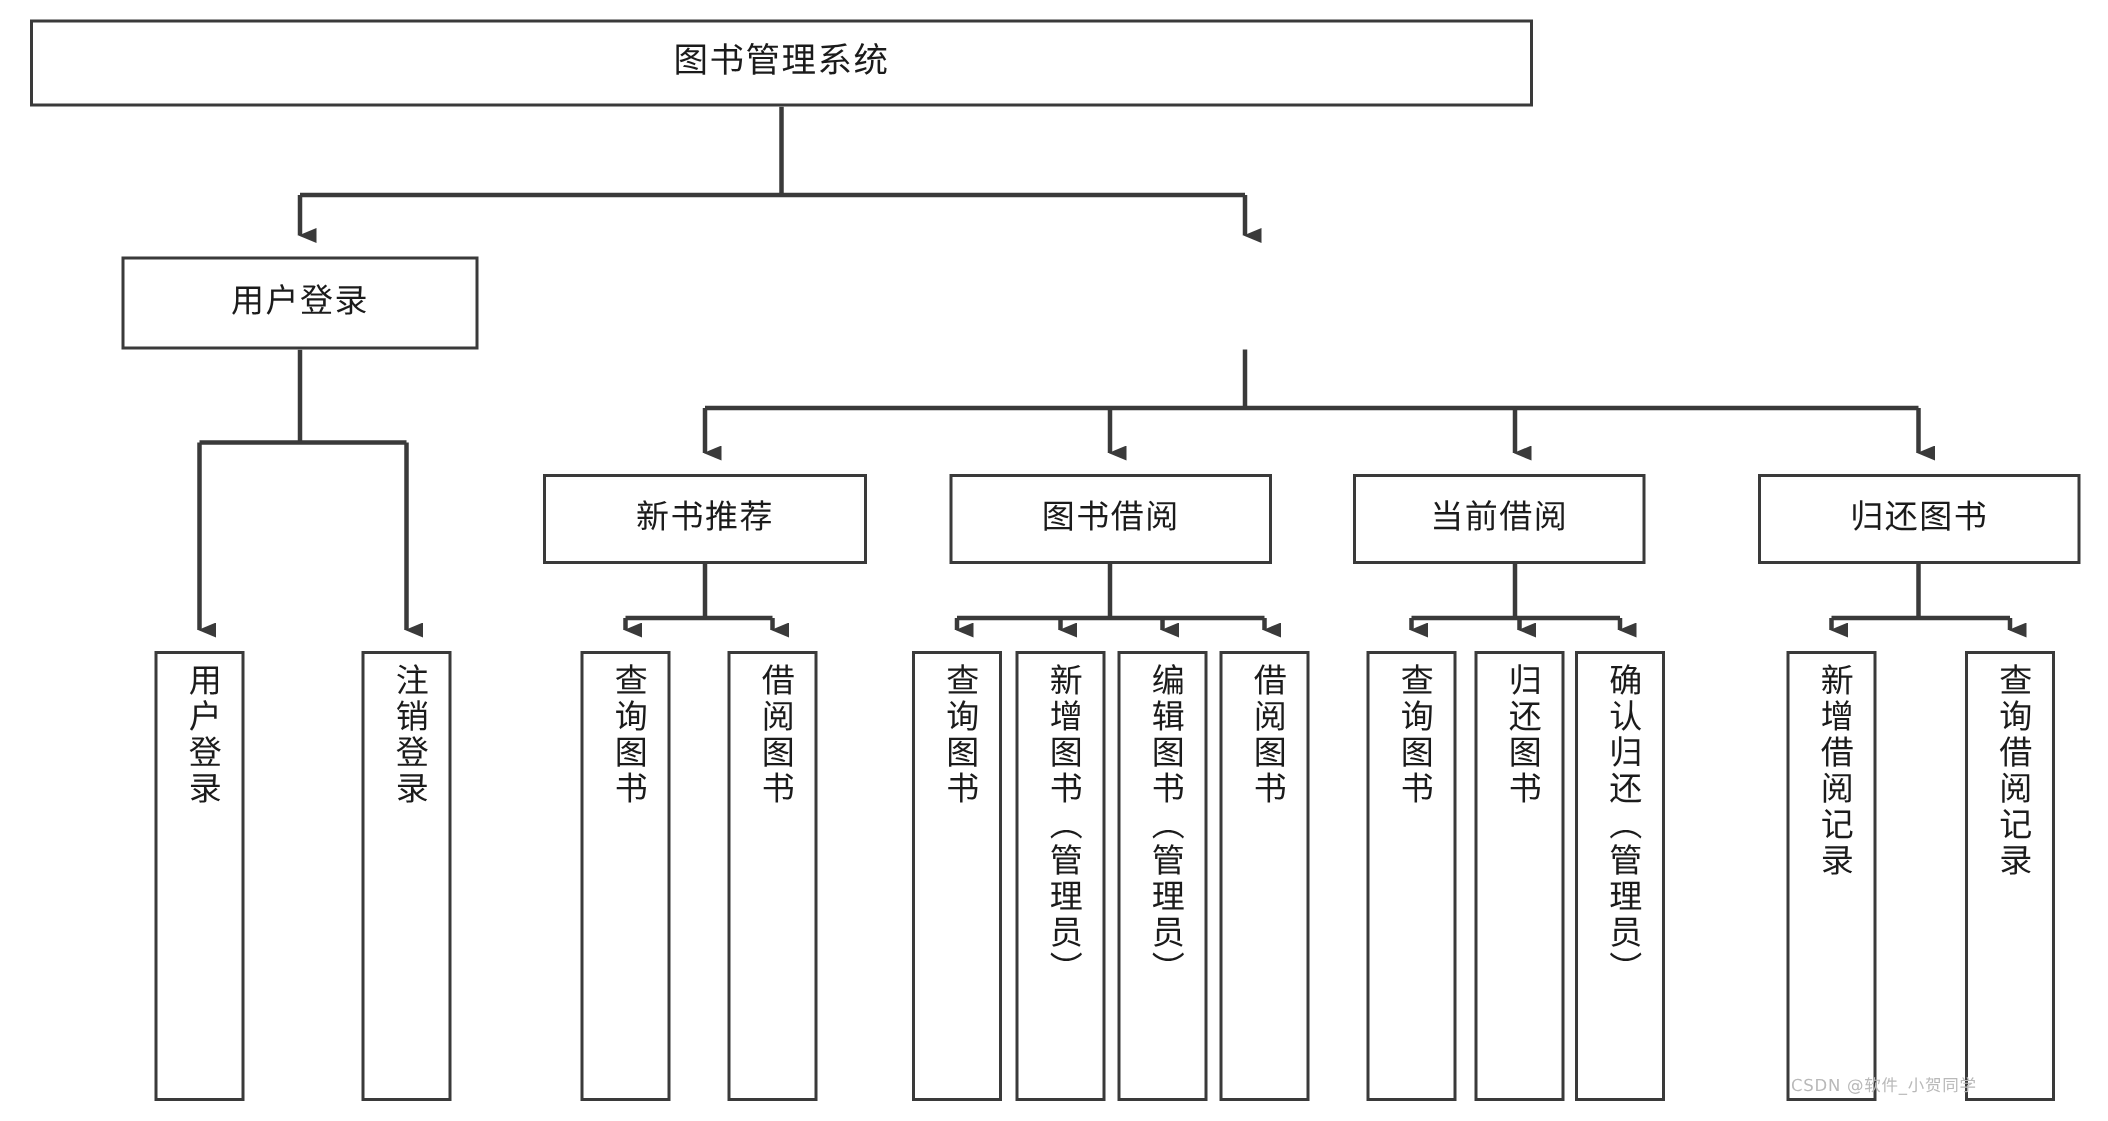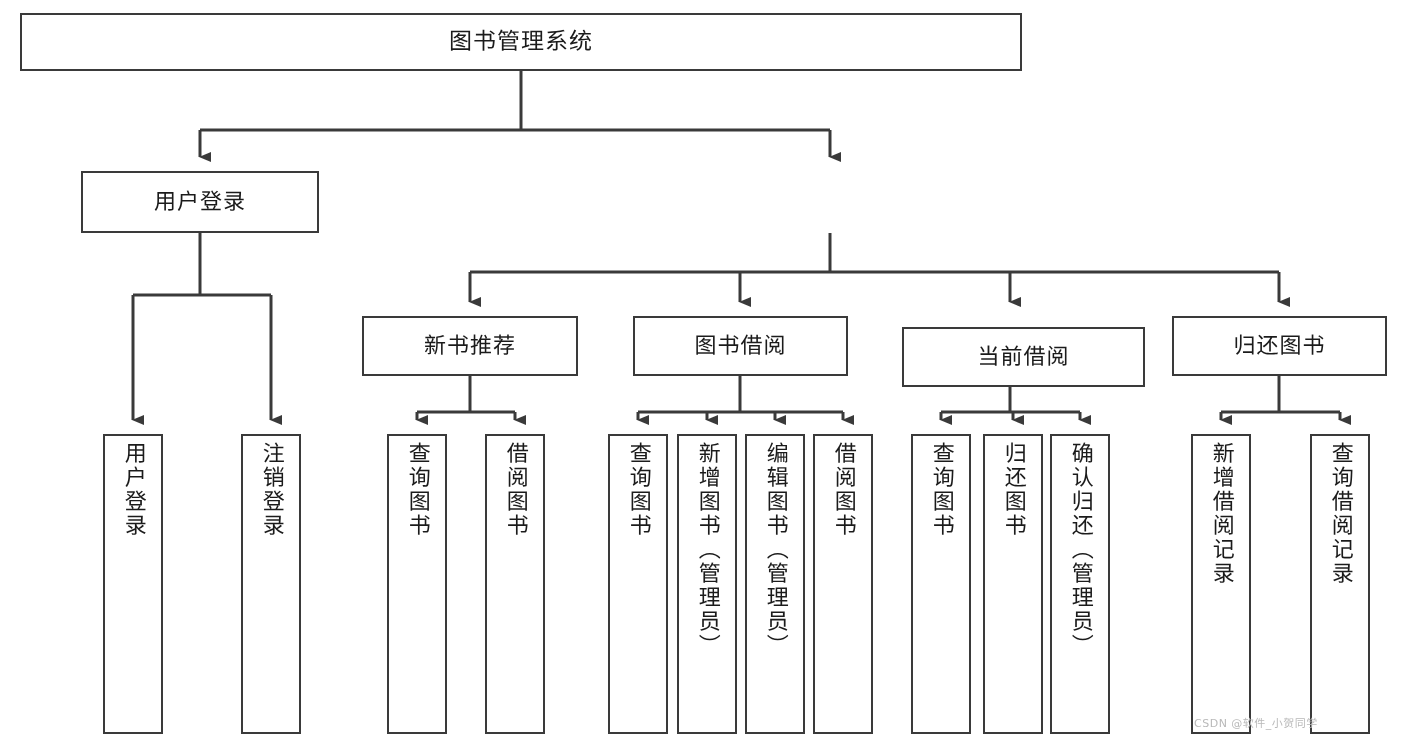--- a/index.html
+++ b/index.html
@@ -137,21 +137,21 @@
       <line x1="1340" y1="412" x2="1340" y2="420" marker-end="url(#arrowhead)"></line>
     </g>
   </svg>
 
   <div class="node horiz root" id="node-root" style="left: 20px; top: 13px; width: 1002px; height: 58px;">图书管理系统</div>
 
   <div class="node horiz" style="left: 81px; top: 171px; width: 238px; height: 62px;">用户登录</div>
 
   <div class="node horiz" style="left: 362px; top: 316px; width: 216px; height: 60px;">新书推荐</div>
   <div class="node horiz" style="left: 633px; top: 316px; width: 215px; height: 60px; text-align: center;">图书借阅</div>
-  <div class="node horiz" style="left: 902px; top: 316px; width: 243px; height: 60px; margin-top: 11px;">当前借阅</div>
+  <div class="node horiz" style="left: 902px; top: 316px; width: 195px; height: 60px;">当前借阅</div>
   <div class="node horiz" style="left: 1172px; top: 316px; width: 215px; height: 60px;">归还图书</div>
 
   <div class="node vert" style="left: 103px; top: 434px; width: 60px; height: 300px;">
     <span class="vtext">用户登录</span>
   </div>
   <div class="node vert" style="left: 241px; top: 434px; width: 60px; height: 300px;">
     <span class="vtext">注销登录</span>
   </div>
   <div class="node vert" style="left: 387px; top: 434px; width: 60px; height: 300px;">
     <span class="vtext">查询图书</span>

